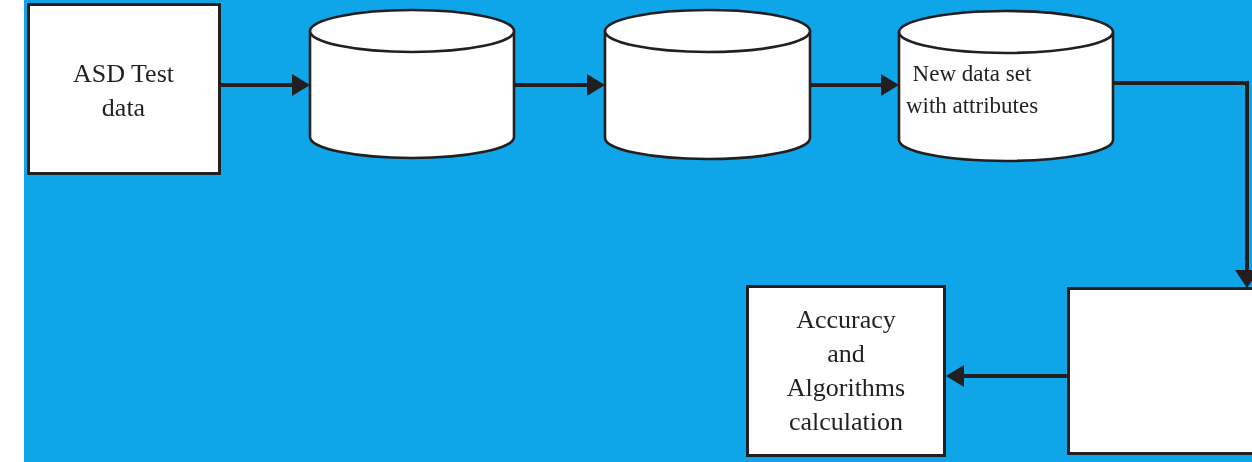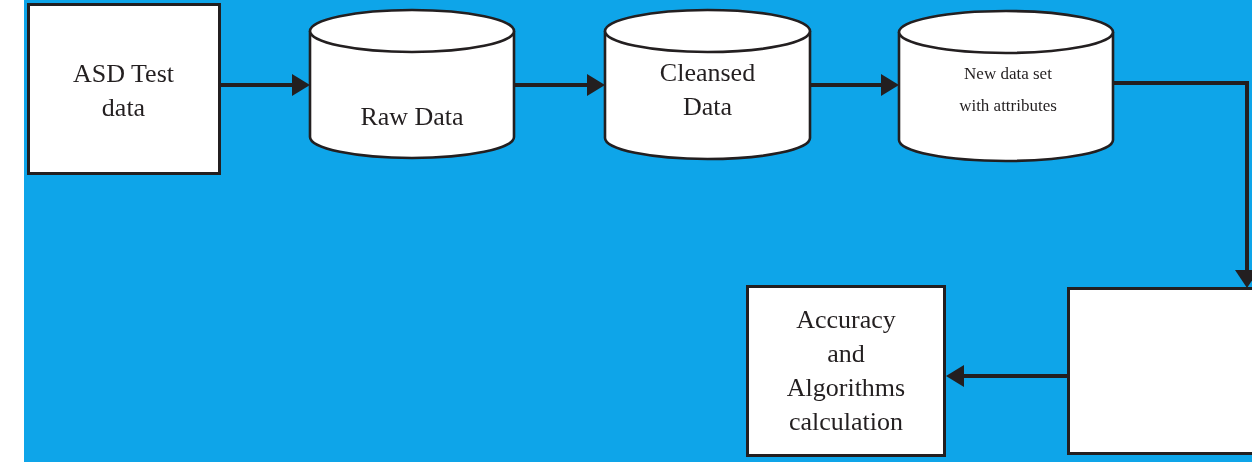--- a/index.html
+++ b/index.html
@@ -114,26 +114,23 @@
     <g>
       <line class="connector" x1="1044" y1="376" x2="940" y2="376"></line>
       <polygon class="arrow-head" points="940,365 922,376 940,387"></polygon>
     </g>
 
   </svg>
 
   <div class="node-text" style="left:3px; top:57px; width:193px; font-size:26px;">ASD Test
 data</div>
 
-  <div class="node-text" style="left:285px; top:100px; width:206px; font-size:26px;">Raw Data</div>
 
-  <div class="node-text" style="left:580px; top:56px; width:207px; font-size:26px;">Cleansed
-Data</div>
 
-  <div class="node-text" style="left:876px; top:58px; width:216px; font-size:17px; line-height:32px;font-family:Liberation Serif, serif;">New data set
+  <div class="node-text" style="left:840px; top:58px; width:216px; font-size:23px; line-height:32px;font-family:Liberation Serif, serif;">New data set
 with attributes</div>
 
 
   <div class="node-text" style="left:722px; top:303px; width:200px; font-size:26px;">Accuracy
 and
 Algorithms
 calculation</div>
 
 </div>
 

